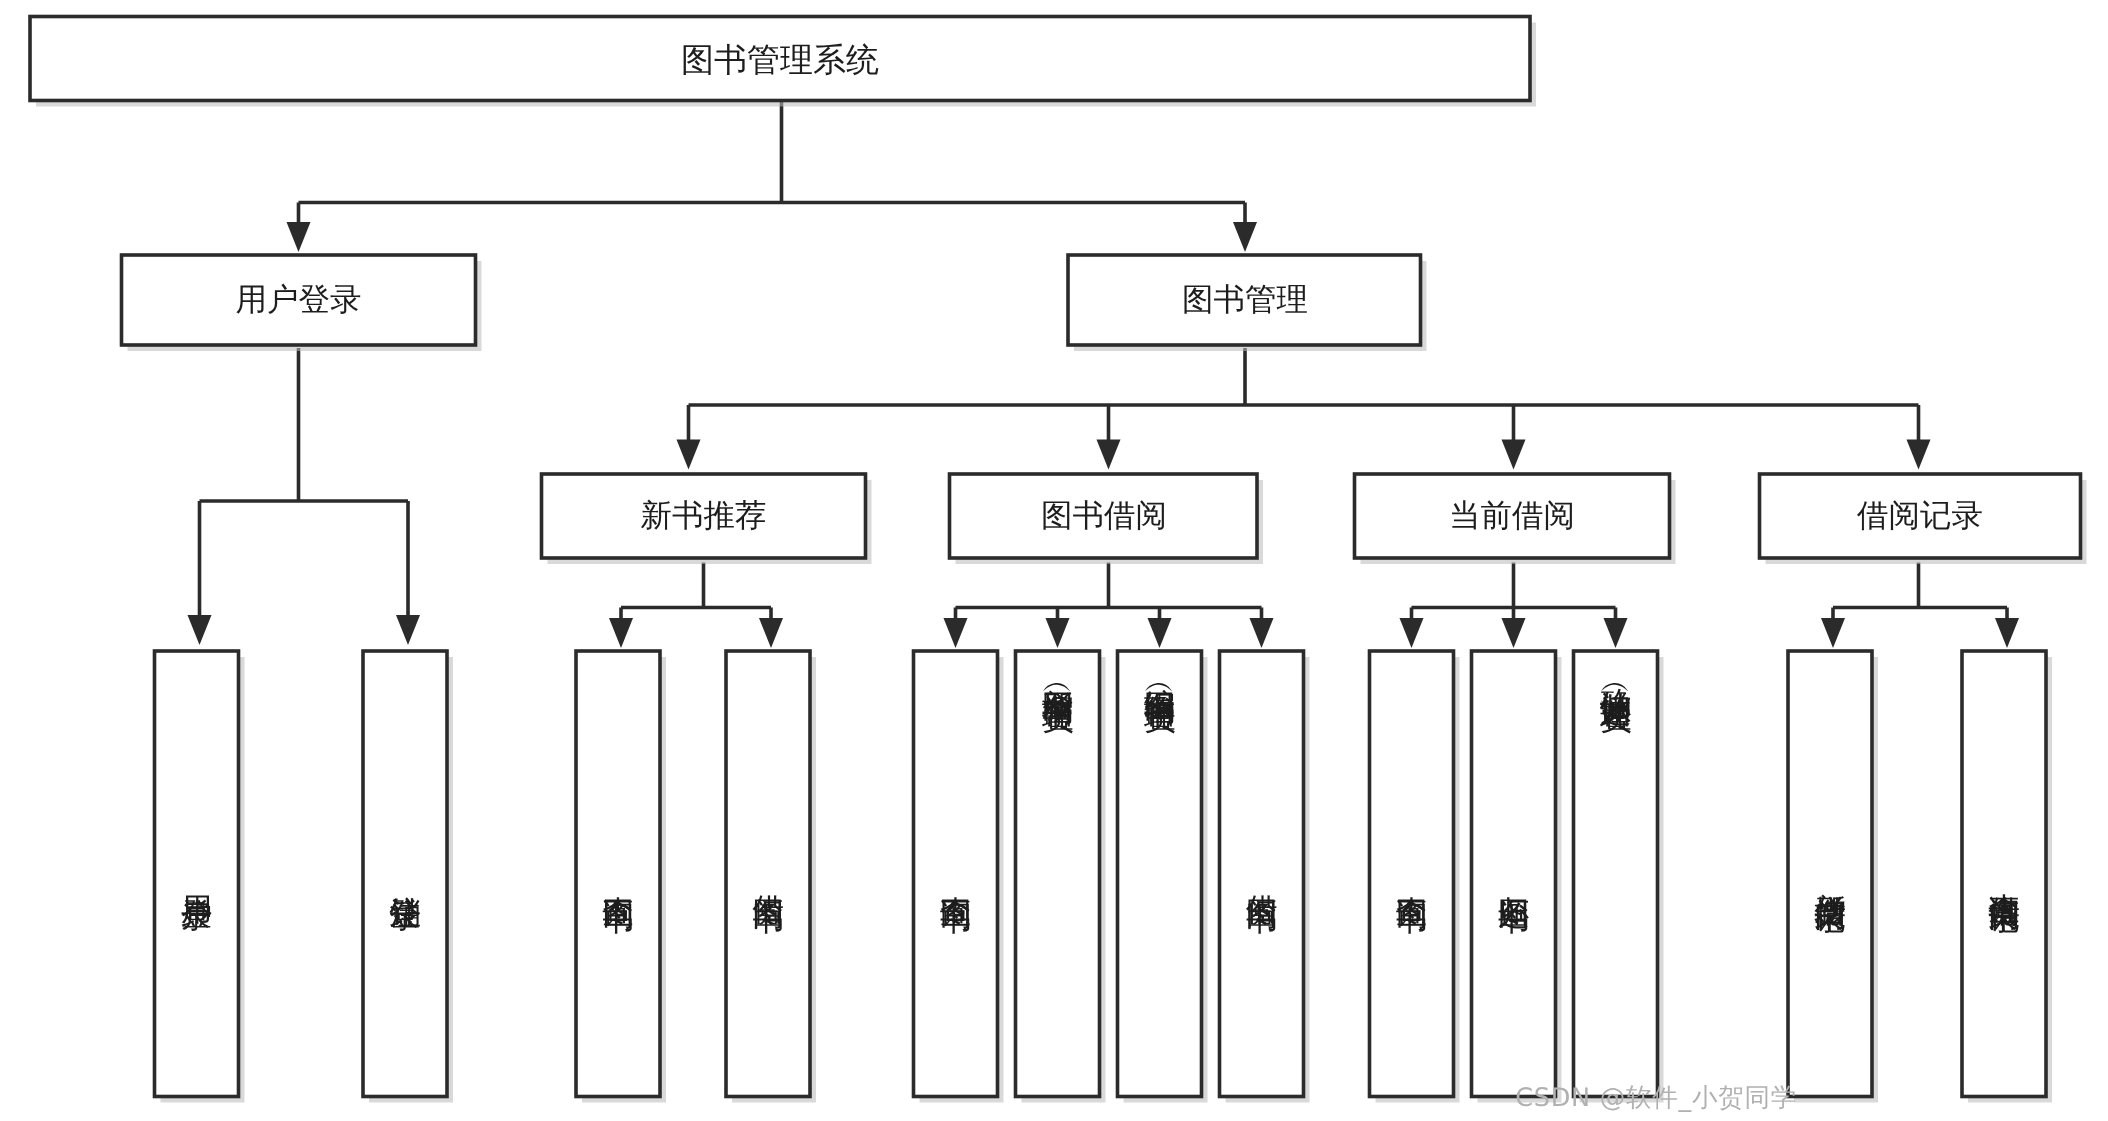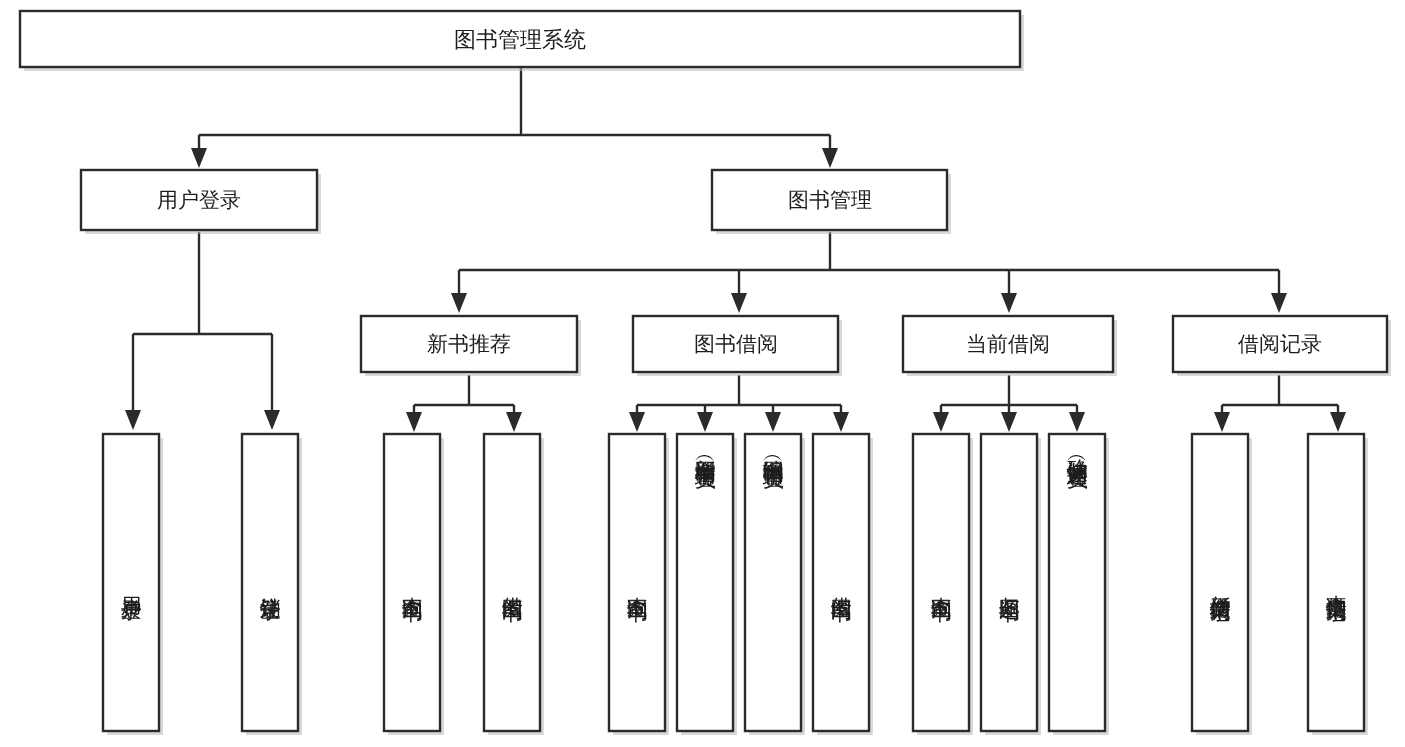--- a/index.html
+++ b/index.html
@@ -310,13 +310,14 @@
     <span class="leaf-label" style="margin-top:8px;">确认归还（管理员）</span>
   </div>
 
   <div class="leaf-label-wrap" style="left:1192px; top:434px; width:56px; height:297px;">
     <span class="leaf-label">新增借阅记录</span>
   </div>
   <div class="leaf-label-wrap" style="left:1308px; top:434px; width:56px; height:297px;">
     <span class="leaf-label">查询借阅记录</span>
   </div>
 
+  <div class="watermark">CSDN @软件_小贺同学</div>
 </div>
 
 </body></html>

